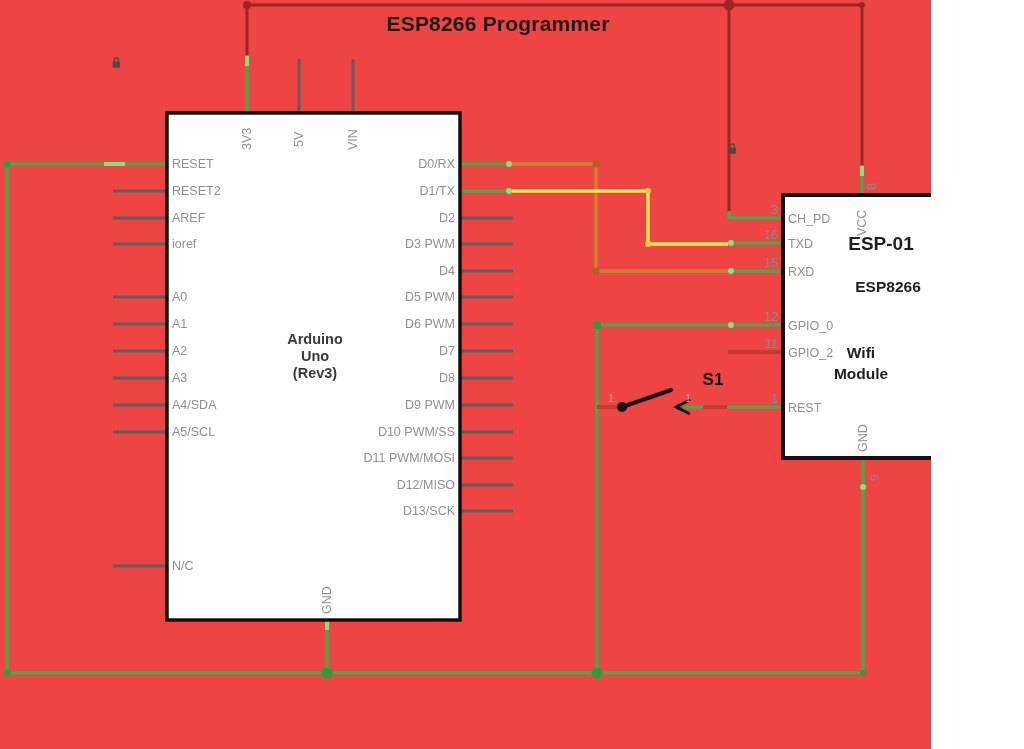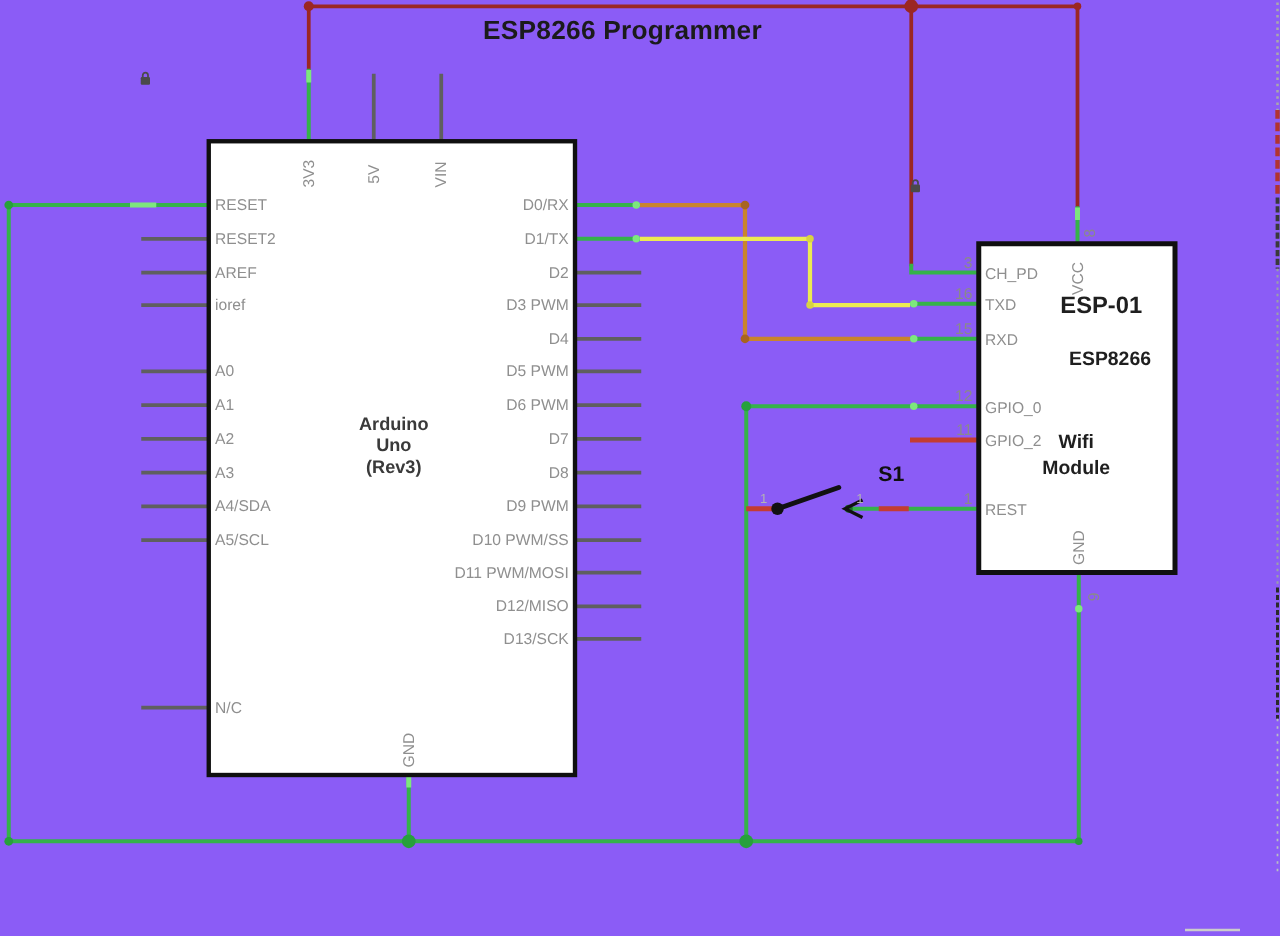--- a/index.html
+++ b/index.html
@@ -1,16 +1,16 @@
 <!DOCTYPE html>
 <html><head>
 <meta charset="utf-8">
 <style>
   html,body{margin:0;padding:0;background:#ffffff;}
-  .stage{position:relative;width:1024px;height:749px;background:#8b5cf6;overflow:hidden;}
+  .stage{position:relative;width:931px;height:749px;background:#ef4444;overflow:hidden;}
   svg{display:block;}
   text{font-family:"Liberation Sans","DejaVu Sans",sans-serif;}
   .pin{font-size:12.5px;fill:#8f8f8f;}
   .pinnum{font-size:12.5px;fill:#8a8a8a;}
   .tiny{font-size:10.5px;fill:#b3b3b3;}
   .title{font-size:21px;font-weight:600;fill:#1b1b1b;letter-spacing:.2px;}
   .comp{font-size:14.5px;font-weight:700;fill:#3a3a3a;}
   .espname{font-size:19px;font-weight:600;fill:#1f1f1f;}
   .espsub{font-size:15.5px;font-weight:600;fill:#1f1f1f;}
   .s1lbl{font-size:17px;font-weight:600;fill:#101010;}

